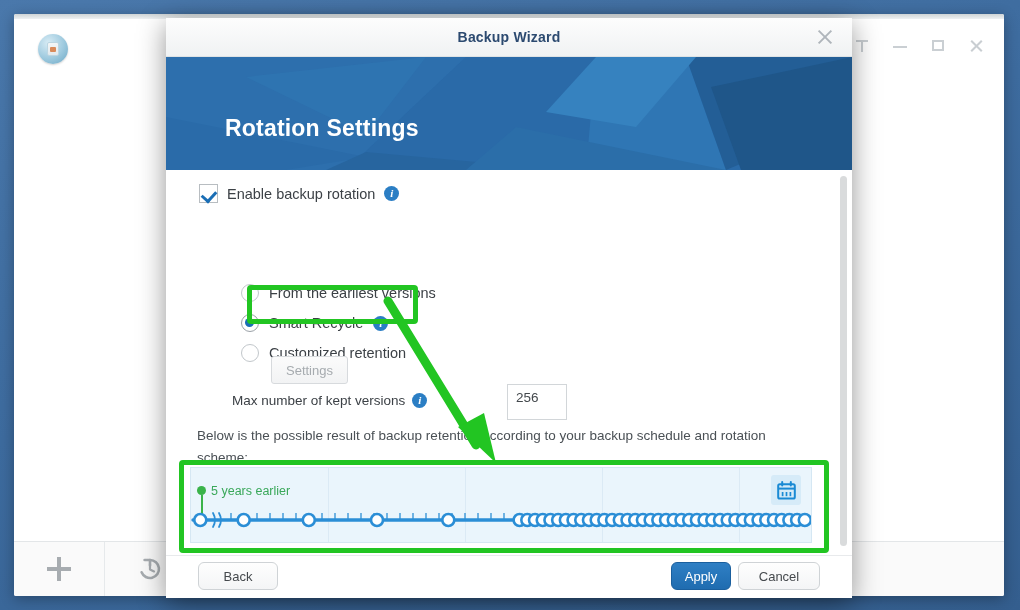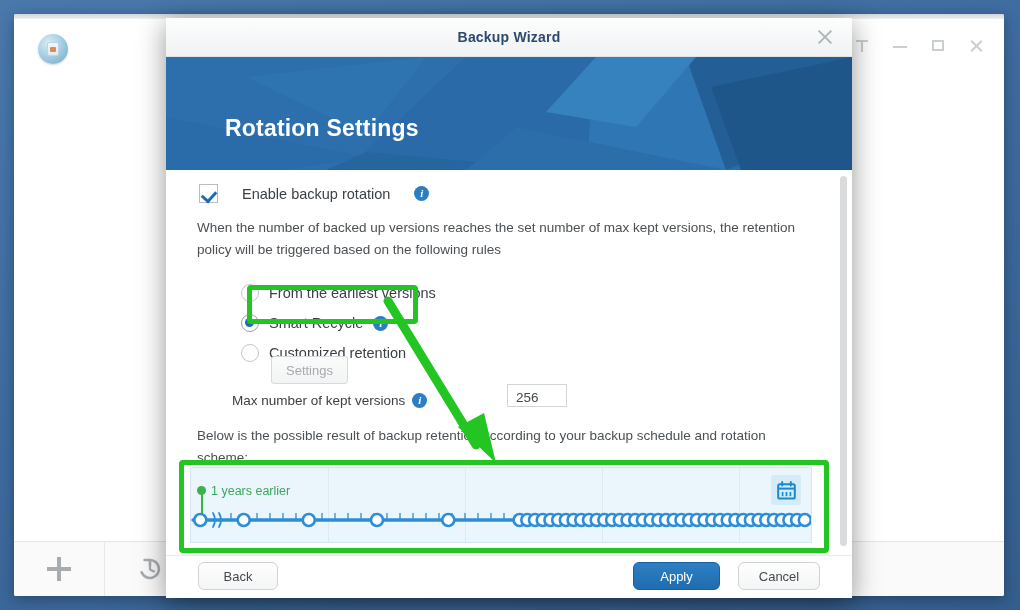--- a/index.html
+++ b/index.html
@@ -218,21 +218,21 @@
     background: #d9dbdc;
     border-radius: 4px;
   }
 
   .chk-row {
     position: absolute;
     left: 33px;
     top: 14px;
     display: flex;
     align-items: center;
-    gap: 24px;
+    gap: 9px;
   }
   .checkbox {
     width: 19px; height: 19px;
     border: 1px solid #b8bdc1;
     background: #fff;
     position: relative;
     box-sizing: border-box;
   }
   .checkbox::after {
     content: "";
@@ -318,21 +318,21 @@
     color: #3c4146;
     display: flex;
     align-items: center;
     gap: 7px;
   }
   .maxver-input {
     position: absolute;
     left: 360px;
     top: 383px;
     width: 60px;
-    height: 23px;
+    height: 36px;
     border: 1px solid #d2d6d9;
     background: #fff;
     box-sizing: border-box;
     font-size: 13.5px;
     color: #44494d;
     padding: 0 8px;
     line-height: 25px;
   }
   .below-text {
     position: absolute;
@@ -415,21 +415,21 @@
     justify-content: center;
     box-sizing: border-box;
   }
   .btn-back {
     left: 32px; top: 6px; width: 80px;
     background: linear-gradient(#fefefe, #f4f5f6);
     border: 1px solid #cfd3d6;
     color: #45494d;
   }
   .btn-apply {
-    right: 100px; top: 6px; width: 87px;
+    right: 89px; top: 6px; width: 60px;
     background: linear-gradient(#2f7fc4, #1f6cb0);
     border: 1px solid #1a5f9e;
     color: #ffffff;
   }
   .btn-cancel {
     right: 0px; top: 6px; width: 82px;
     background: linear-gradient(#fefefe, #f4f5f6);
     border: 1px solid #cfd3d6;
     color: #45494d;
   }
@@ -509,21 +509,20 @@
     <div class="dialog-body">
 
       <div class="scroll-track"></div>
 
       <div class="chk-row">
         <span class="checkbox"></span>
         <span class="lbl">Enable backup rotation</span>
         <span class="info-icon">i</span>
       </div>
 
-      <div class="desc">When the number of backed up versions reaches the set number of max kept versions, the retention policy will be triggered based on the following rules</div>
 
       <div class="radio-row" style="left:75px; top:114px;">
         <span class="radio"></span>
         <span class="lbl">From the earliest versions</span>
       </div>
 
       <div class="radio-row" style="left:75px; top:144px;">
         <span class="radio checked"></span>
         <span class="lbl">Smart Recycle</span>
         <span class="info-icon">i</span>
@@ -558,21 +557,21 @@
             <line x1="5.2" y1="1" x2="5.2" y2="4.4" stroke="#1a8ad4" stroke-width="2" stroke-linecap="round"></line>
             <line x1="13.8" y1="1" x2="13.8" y2="4.4" stroke="#1a8ad4" stroke-width="2" stroke-linecap="round"></line>
             <line x1="5.6" y1="11" x2="5.6" y2="15.2" stroke="#1a8ad4" stroke-width="1.7"></line>
             <line x1="9.5" y1="11" x2="9.5" y2="15.2" stroke="#1a8ad4" stroke-width="1.7"></line>
             <line x1="13.4" y1="11" x2="13.4" y2="15.2" stroke="#1a8ad4" stroke-width="1.7"></line>
           </svg>
         </div>
 
         <div class="tl-marker-dot"></div>
         <div class="tl-marker-stem"></div>
-        <div class="tl-marker-label">1 years earlier</div>
+        <div class="tl-marker-label">5 years earlier</div>
 
         <svg width="620" height="74" viewBox="0 0 620 74" style="position:absolute;left:0;top:0;">
           <line x1="2" y1="52" x2="618" y2="52" stroke="#2b8ed6" stroke-width="3.4" stroke-linecap="round"></line>
           <g id="tl-ticks" stroke="#2b8ed6" stroke-width="1.3">
               <line x1="40" y1="45" x2="40" y2="52"></line>
               <line x1="53" y1="45" x2="53" y2="52"></line>
               <line x1="66" y1="45" x2="66" y2="52"></line>
               <line x1="79" y1="45" x2="79" y2="52"></line>
               <line x1="92" y1="45" x2="92" y2="52"></line>
               <line x1="105" y1="45" x2="105" y2="52"></line>

